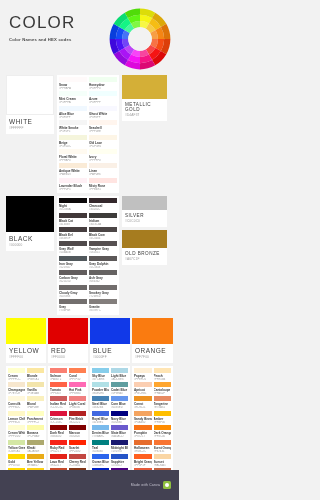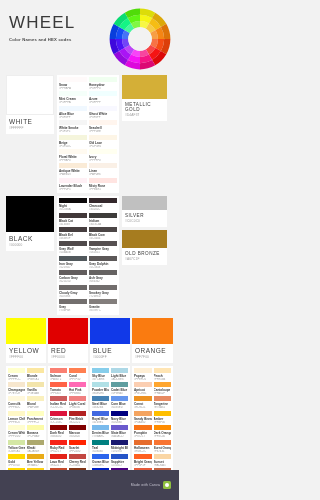--- a/index.html
+++ b/index.html
@@ -139,21 +139,21 @@
     border-radius: 50%;
     background: #fff;
   }
 </style>
 </head>
 <body>
 
 <div id="page">
 
   <div class="header">
-    <div class="title-line">WHEEL</div>
+    <div class="title-line">COLOR</div>
     <div class="subtitle">Color Names and HEX codes</div>
 
     <div class="wheel-wrap">
       <svg viewBox="0 0 100 100" width="62" height="62" aria-hidden="true">
         <g id="wheel-segments">
             <path d="M50 21 A29 29 0 0 1 64.5 24.88526329025128 L59.5 33.54551732809567 A19 19 0 0 0 50 31 Z" fill="hsl(60, 92%, 62%)"></path>
             <path d="M64.5 24.88526329025128 A29 29 0 0 1 75.11473670974873 35.5 L66.45448267190434 40.5 A19 19 0 0 0 59.5 33.54551732809567 Z" fill="hsl(45, 92%, 62%)"></path>
             <path d="M75.11473670974873 35.5 A29 29 0 0 1 79 50 L69 50 A19 19 0 0 0 66.45448267190434 40.5 Z" fill="hsl(30, 92%, 62%)"></path>
             <path d="M79 50 A29 29 0 0 1 75.11473670974873 64.5 L66.45448267190434 59.5 A19 19 0 0 0 69 50 Z" fill="hsl(15, 92%, 62%)"></path>
             <path d="M75.11473670974873 64.5 A29 29 0 0 1 64.5 75.11473670974871 L59.5 66.45448267190433 A19 19 0 0 0 66.45448267190434 59.5 Z" fill="hsl(0, 92%, 62%)"></path>

